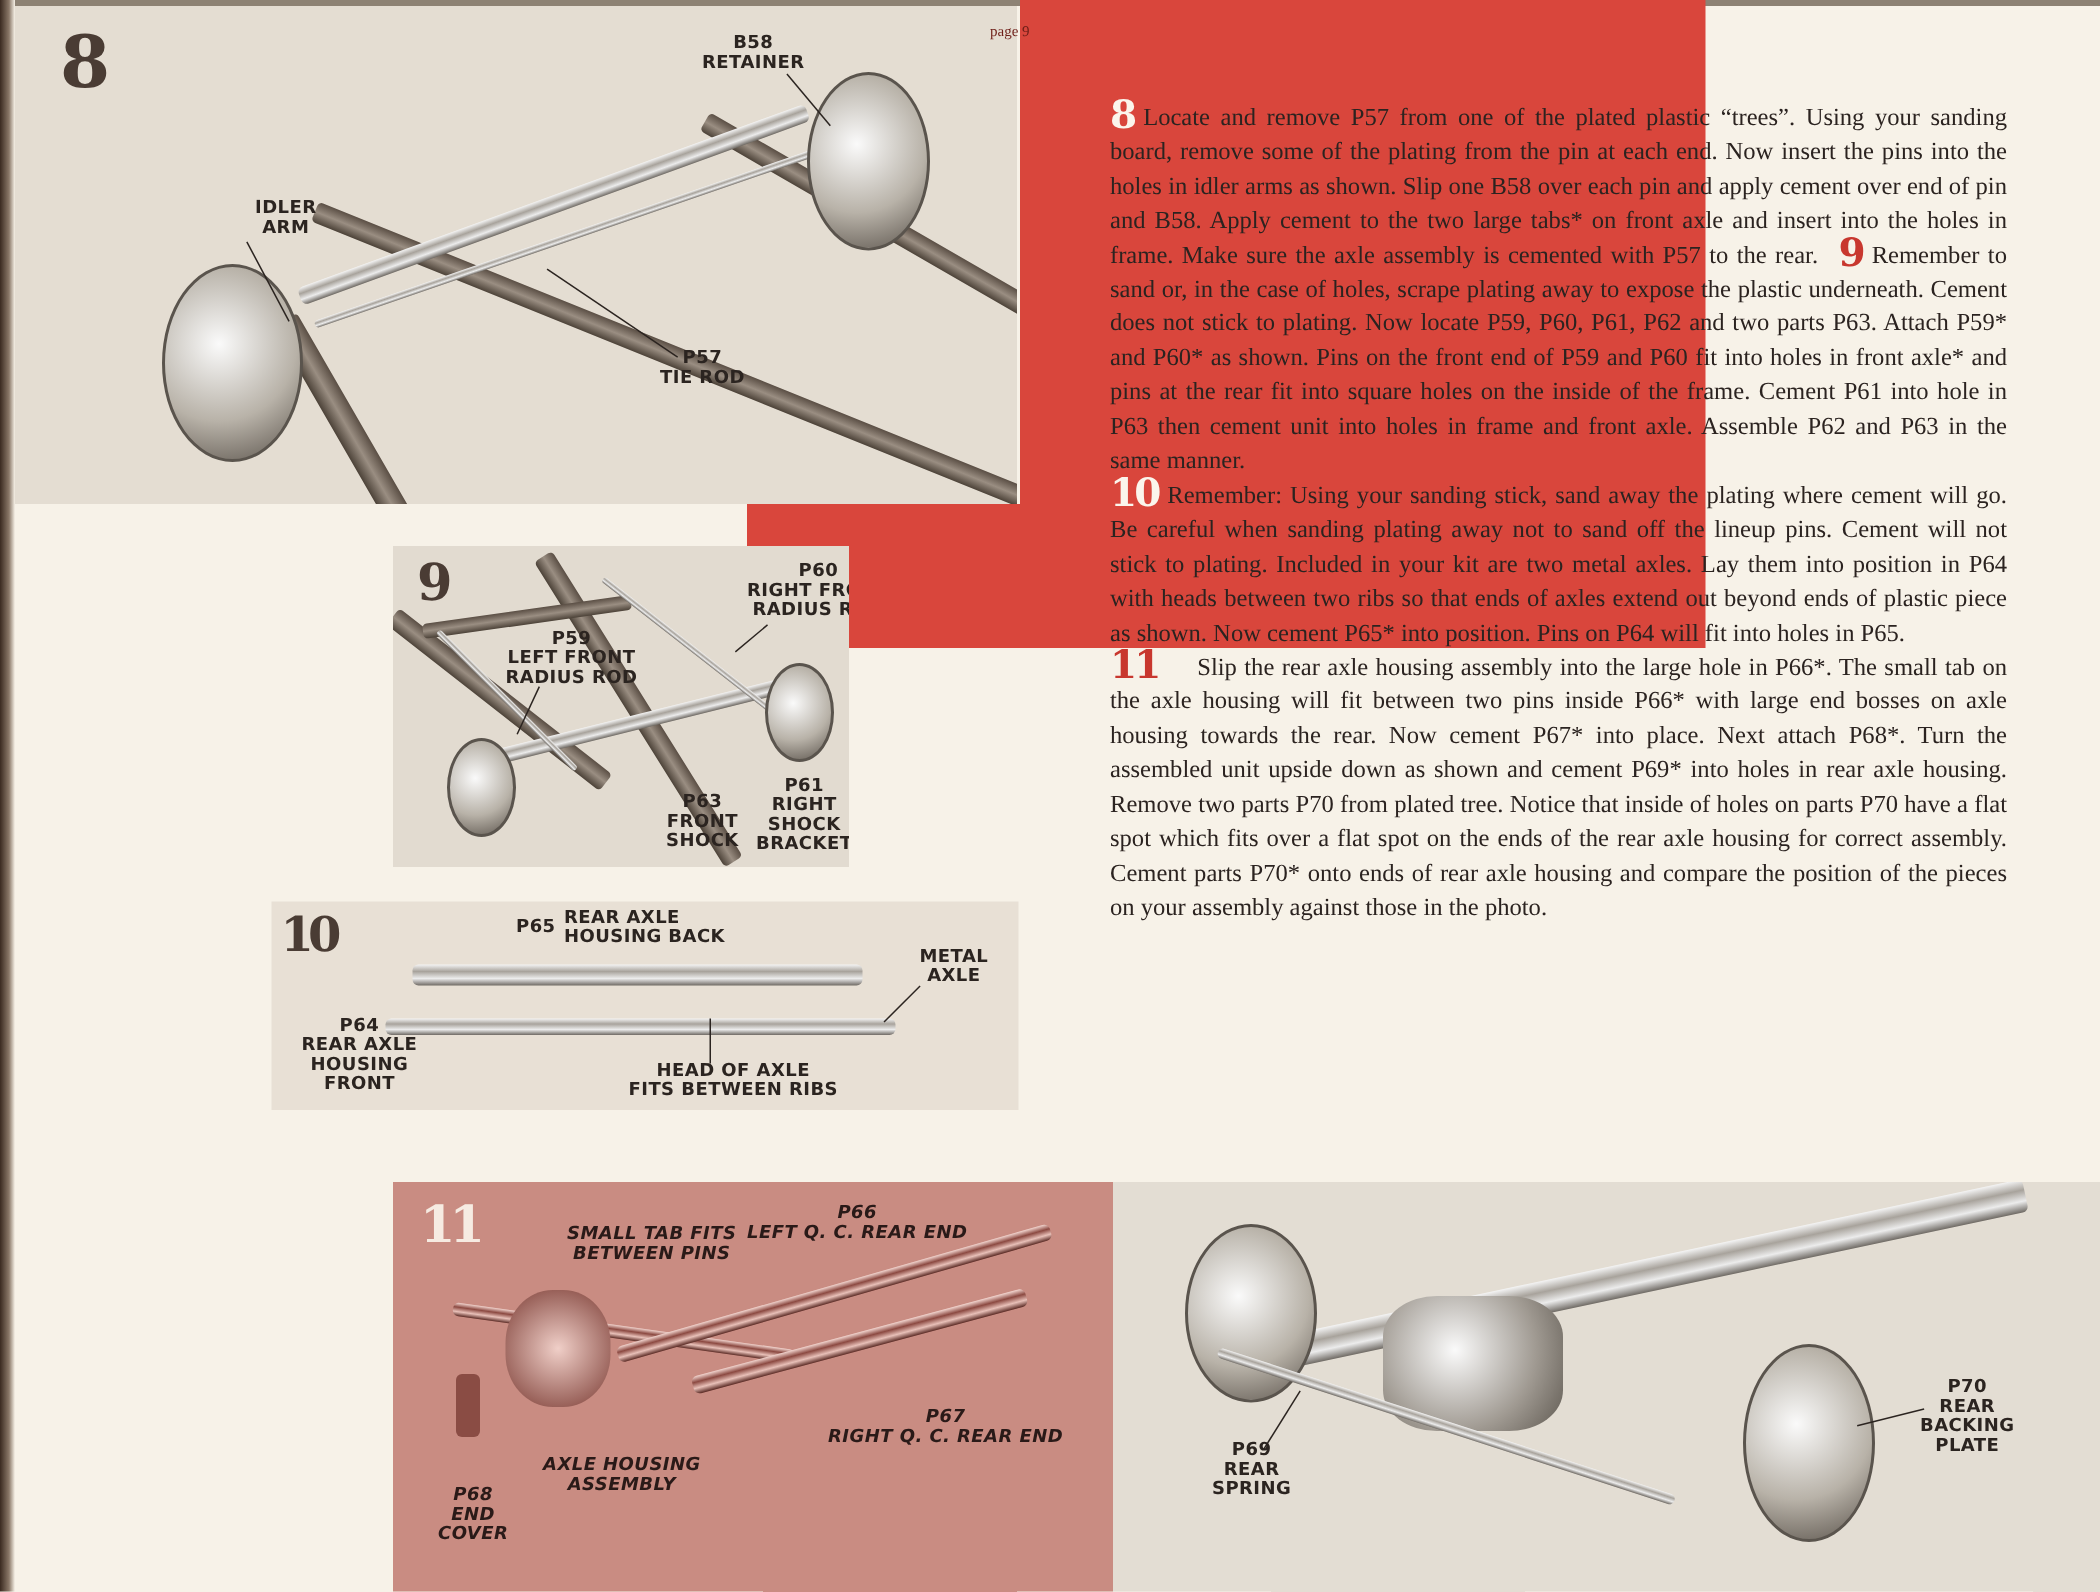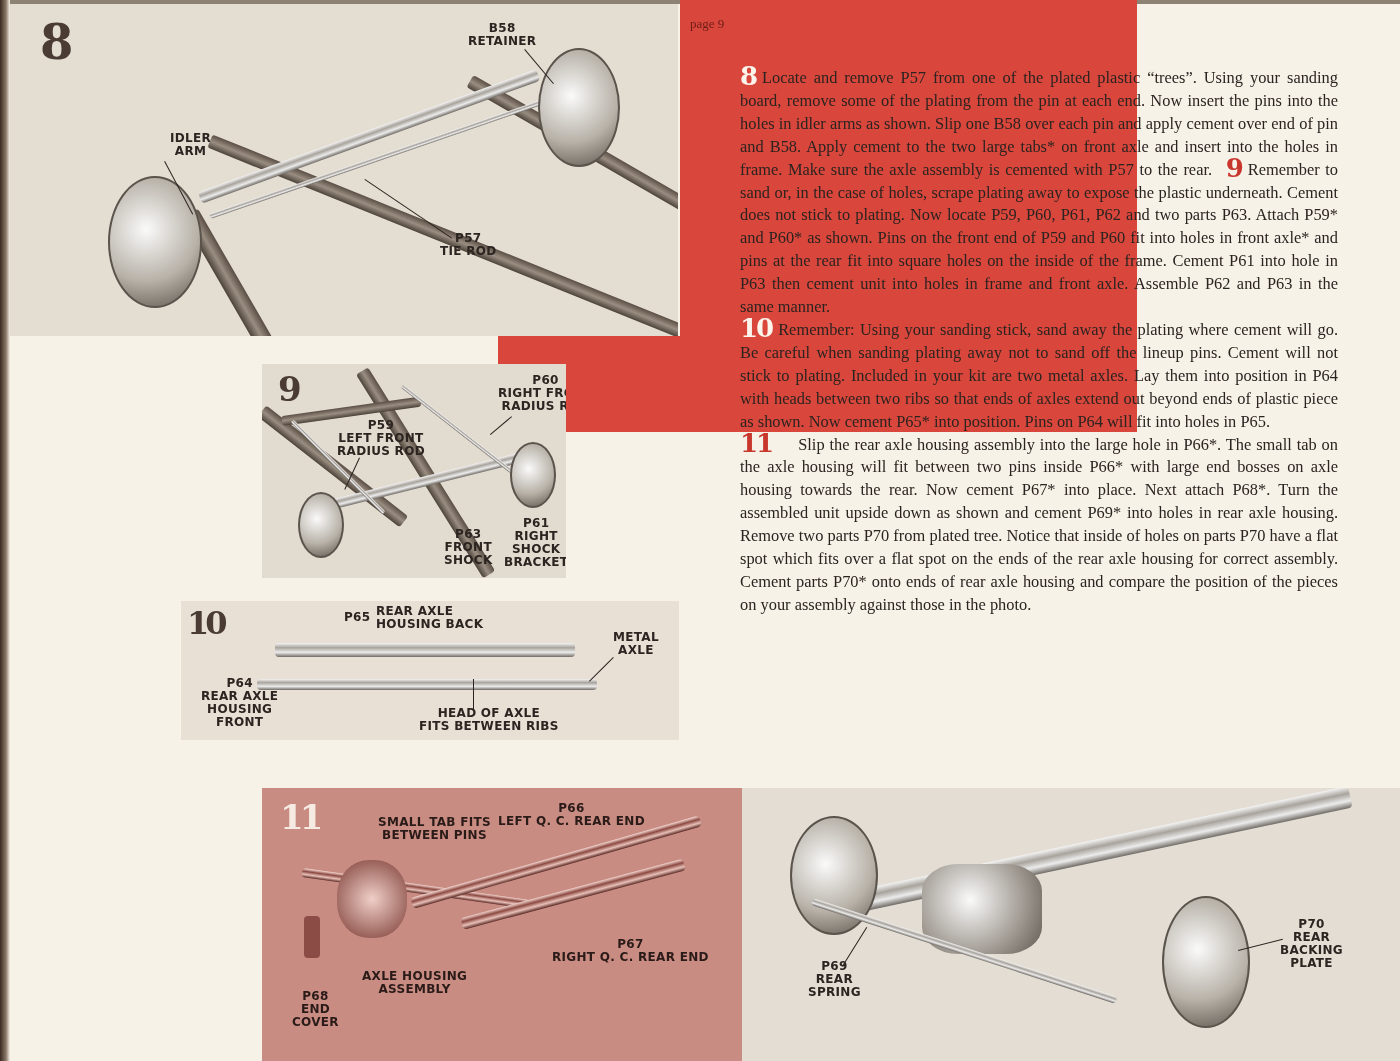--- a/index.html
+++ b/index.html
@@ -26,31 +26,31 @@
 
   .step-num {
     position: absolute; font-family: "DejaVu Serif", serif; font-weight: bold;
     color: #4a3c34; letter-spacing: -2px; line-height: 1;
   }
   .label {
     position: absolute; font-family: "DejaVu Sans", sans-serif; font-weight: bold;
     font-size: 12px; line-height: 13px; text-align: center; color: #2b2420; letter-spacing: 0.3px;
     white-space: pre;
   }
-  .p11 .label { color: #2a1a18; }
+  .p11 .label { color: #2a1a18; font-style: italic; }
   .leader { position: absolute; height: 1px; background: #2b2420; transform-origin: 0 0; }
 
   
   .drum { position: absolute; border-radius: 50%; background: radial-gradient(circle at 40% 40%, #fafafa, #b8b2a8 55%, #6d665e 90%); border: 2px solid #5a544d; }
   .rail { position: absolute; height: 14px; background: linear-gradient(#5a4e44,#9a8e82,#4c4238); transform-origin: 0 50%; border-radius: 3px; }
   .chrome { position: absolute; height: 8px; background: linear-gradient(#f4f4f4,#a8a39c,#ececec,#6f6a64); transform-origin: 0 50%; border-radius: 4px; }
   .chrome-red { position: absolute; height: 9px; background: linear-gradient(#f3d6d0,#8c4a42,#e8c0b8,#5a2a24); transform-origin: 0 50%; border-radius: 4px; }
 
   
-  .page-num { position: absolute; left: 690px; top: 16px; font-size: 13px; color: #6e1e18; }
+  .page-num { position: absolute; left: 660px; top: 16px; font-size: 10px; color: #6e1e18; }
   .body-text {
     position: absolute; left: 740px; top: 67px; width: 598px;
     font-size: 16.4px; line-height: 22.9px; color: #2b2320; text-align: justify;
   }
   .body-text .seg { color: #2b2320; }
   .step-inline {
     display: inline-block; font-family: "DejaVu Serif", serif; font-weight: bold;
     font-size: 26px; line-height: 18px; vertical-align: -2px; margin-right: 6px; letter-spacing: -2px;
   }
   .si-white { color: #fbf5ec; }

